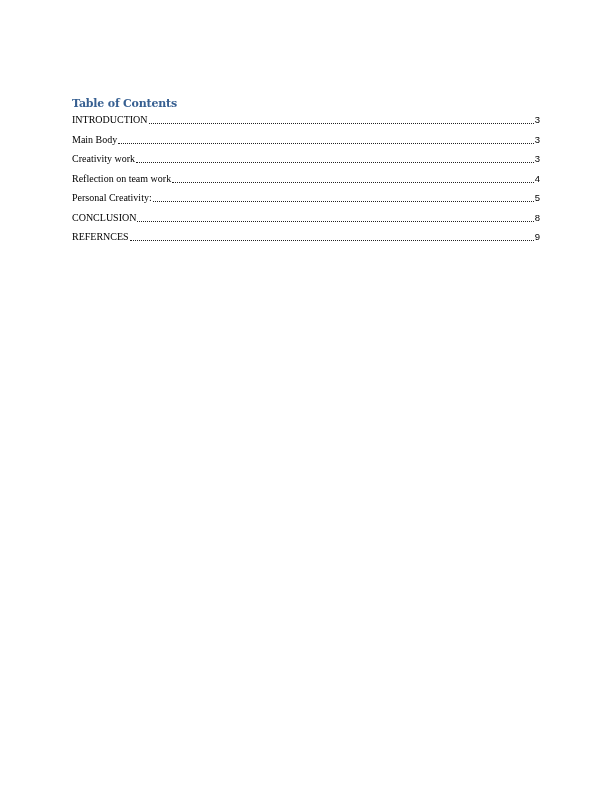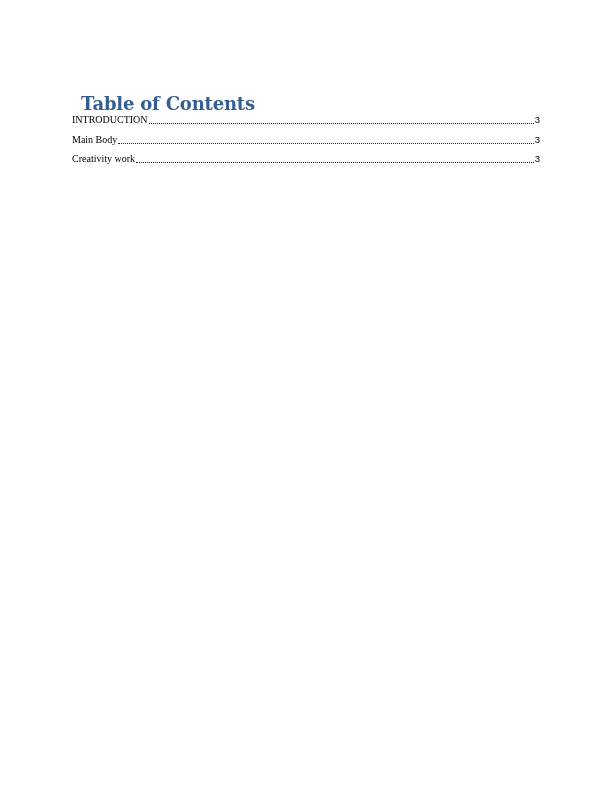--- a/index.html
+++ b/index.html
@@ -5,22 +5,22 @@
   html, body { margin: 0; padding: 0; }
   body {
     width: 612px; height: 792px; background: #ffffff; position: relative; overflow: hidden;
     font-family: "Liberation Serif", serif;
   }
   .toc {
     position: absolute; left: 72px; top: 95px; width: 468px;
   }
   .toc-title {
     font-family: "DejaVu Serif", serif;
-    font-weight: bold; font-size: 18px; color: #365f91;
-    margin: 0 0 1px 9px; line-height: 18px; letter-spacing: -0.2px;
+    font-weight: bold; font-size: 11px; color: #365f91;
+    margin: 0 0 1px 0; line-height: 18px; letter-spacing: -0.2px;
   }
   .toc-entry {
     display: flex; align-items: flex-end;
     font-size: 10px; color: #000; line-height: 12px;
     margin-bottom: 7.5px; height: 12px;
   }
   .toc-label { white-space: nowrap; }
   .toc-dots {
     flex: 1; overflow: hidden; white-space: nowrap;
     margin: 0 1px; position: relative; height: 12px;
@@ -48,16 +48,36 @@
     <span class="toc-dots"></span>
     <span class="toc-page">3</span>
   </div>
 
   <div class="toc-entry">
     <span class="toc-label">Creativity work</span>
     <span class="toc-dots"></span>
     <span class="toc-page">3</span>
   </div>
 
+  <div class="toc-entry">
+    <span class="toc-label">Reflection on team work</span>
+    <span class="toc-dots"></span>
+    <span class="toc-page">4</span>
+  </div>
 
+  <div class="toc-entry">
+    <span class="toc-label">Personal Creativity:</span>
+    <span class="toc-dots"></span>
+    <span class="toc-page">5</span>
+  </div>
 
+  <div class="toc-entry">
+    <span class="toc-label">CONCLUSION</span>
+    <span class="toc-dots"></span>
+    <span class="toc-page">8</span>
+  </div>
 
+  <div class="toc-entry">
+    <span class="toc-label">REFERNCES</span>
+    <span class="toc-dots"></span>
+    <span class="toc-page">9</span>
+  </div>
 </div>
 
 </body></html>

